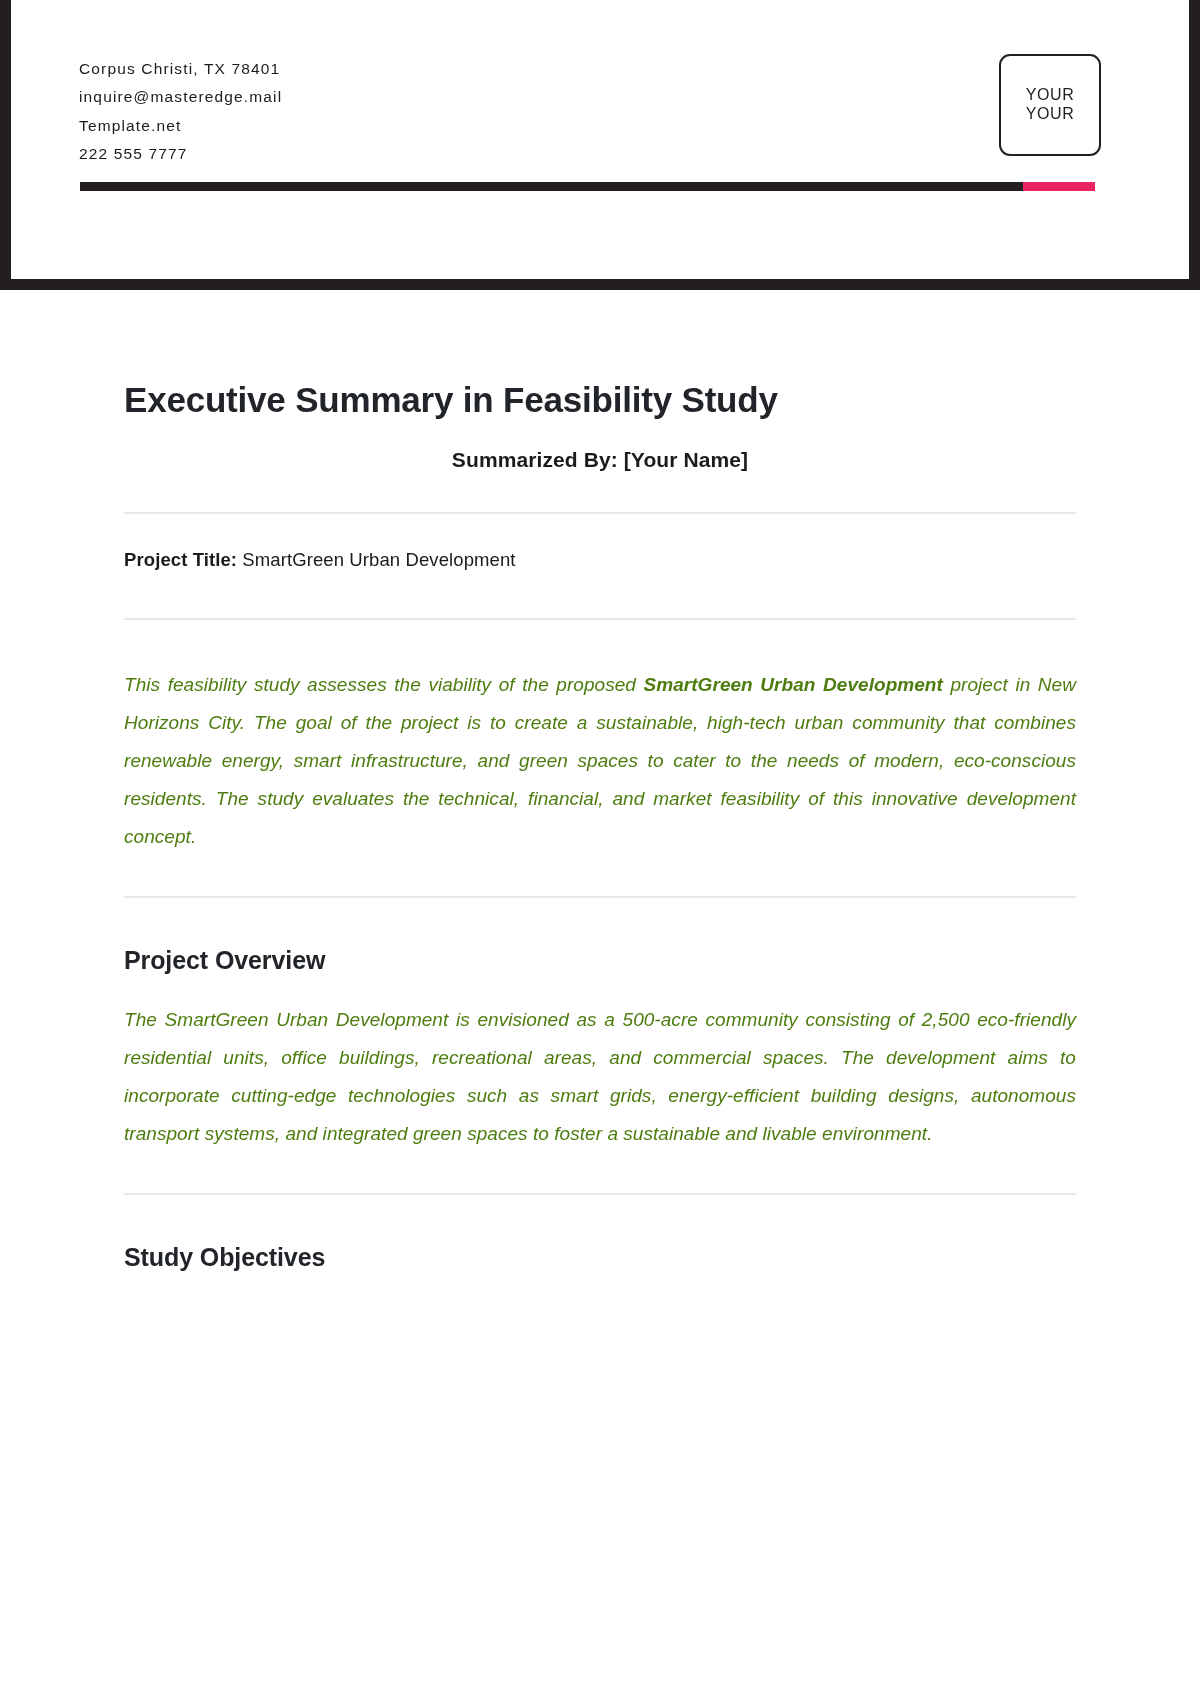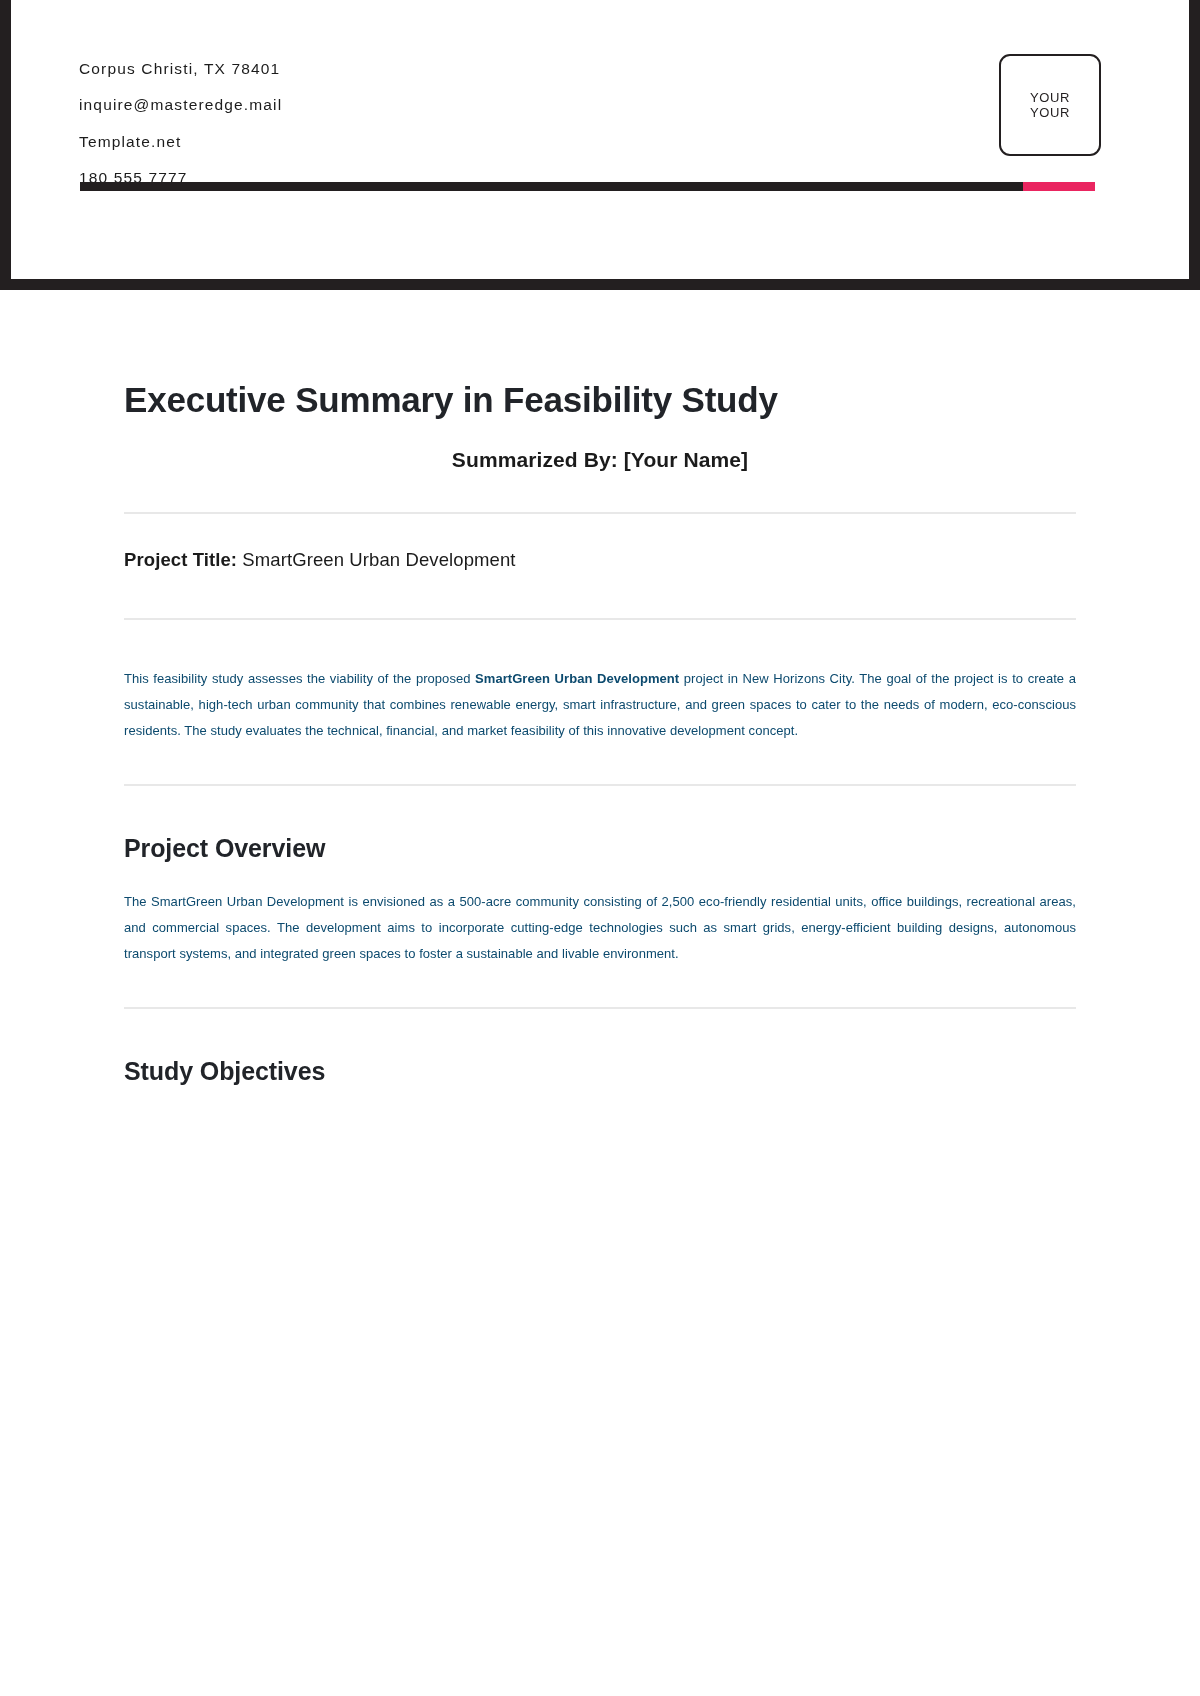--- a/index.html
+++ b/index.html
@@ -36,21 +36,21 @@
     height: 100%;
     padding: 52px 68px 0 68px;
     display: flex;
     justify-content: space-between;
     align-items: flex-start;
   }
 
   .contact-block {
     display: flex;
     flex-direction: column;
-    gap: 14px;
+    gap: 6px;
     padding-top: 6px;
   }
 
   .contact-line {
     font-size: 15.5px;
     letter-spacing: 1.15px;
     color: #1c1c1c;
     line-height: 1.45;
     white-space: nowrap;
   }
@@ -62,21 +62,21 @@
     border-radius: 11px;
     display: flex;
     flex-direction: column;
     align-items: center;
     justify-content: center;
     margin-right: 20px;
     margin-top: 2px;
   }
 
   .logo-line {
-    font-size: 13px;
+    font-size: 16px;
     letter-spacing: 0.6px;
     color: #231f20;
     line-height: 1.18;
   }
 
   
   .head-rule {
     position: absolute;
     left: 69px;
     top: 182px;
@@ -128,25 +128,26 @@
 
   .meta-line {
     font-size: 18.5px;
     color: #1b1b1b;
     line-height: 1.95;
     letter-spacing: 0.1px;
   }
   .meta-line b { font-weight: bold; }
 
   .body-para {
-    font-size: 13px;
-    color: #0c4a6e;
+    font-size: 19px;
+    color: #4d7c0f;
     line-height: 2.0;
     text-align: justify;
     letter-spacing: 0.05px;
+    font-style: italic;
   }
   .body-para b { font-weight: bold; }
 
   .para-top   { margin-top: 46px; }
   .sep-wide   { margin-top: 48px; }
 
   .section-heading {
     font-size: 25px;
     font-weight: bold;
     color: #212429;
@@ -161,21 +162,21 @@
 
 <div class="page">
 
   <header class="letterhead">
     <div class="letterhead-inner">
 
       <div class="contact-block">
         <div class="contact-line">Corpus Christi, TX 78401</div>
         <div class="contact-line">inquire@masteredge.mail</div>
         <div class="contact-line">Template.net</div>
-        <div class="contact-line">180 555 7777</div>
+        <div class="contact-line">222 555 7777</div>
       </div>
 
       <div class="logo-box">
         <span class="logo-line">YOUR</span>
         <span class="logo-line">YOUR</span>
       </div>
 
     </div>
 
     <div class="head-rule"></div>

